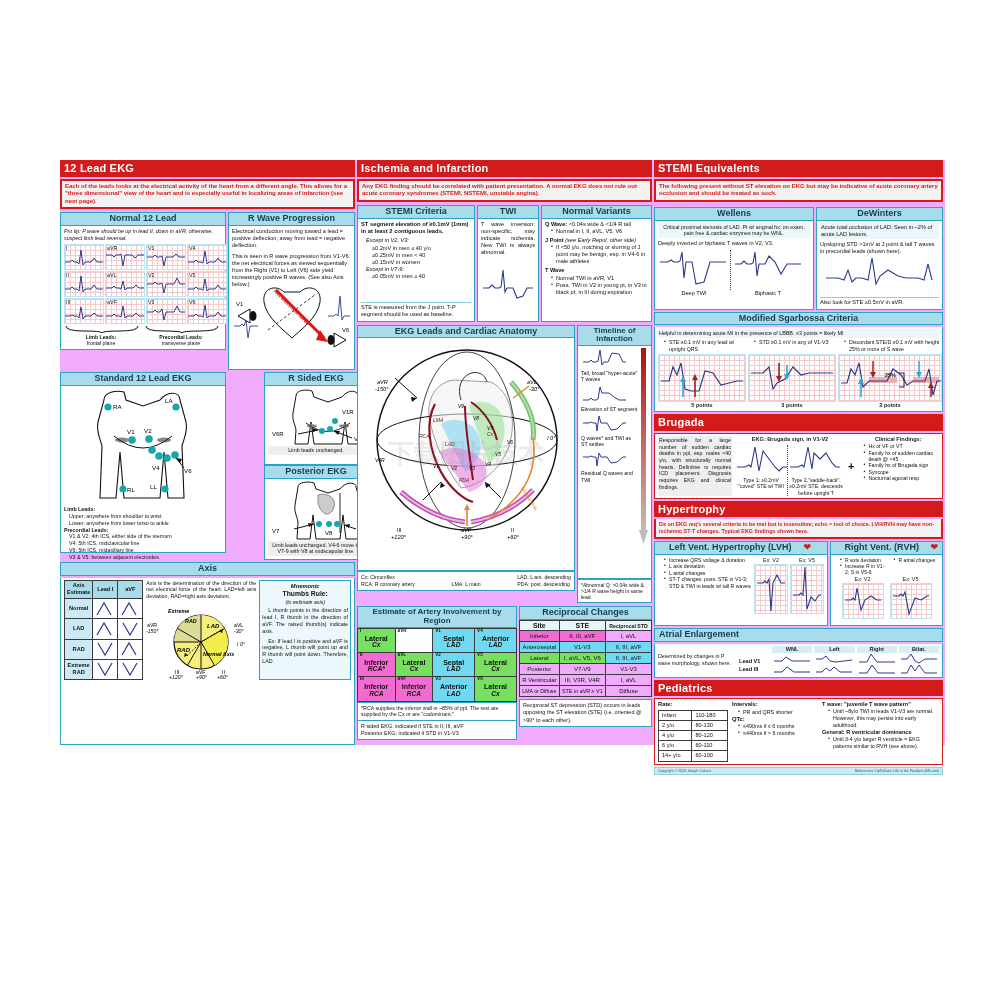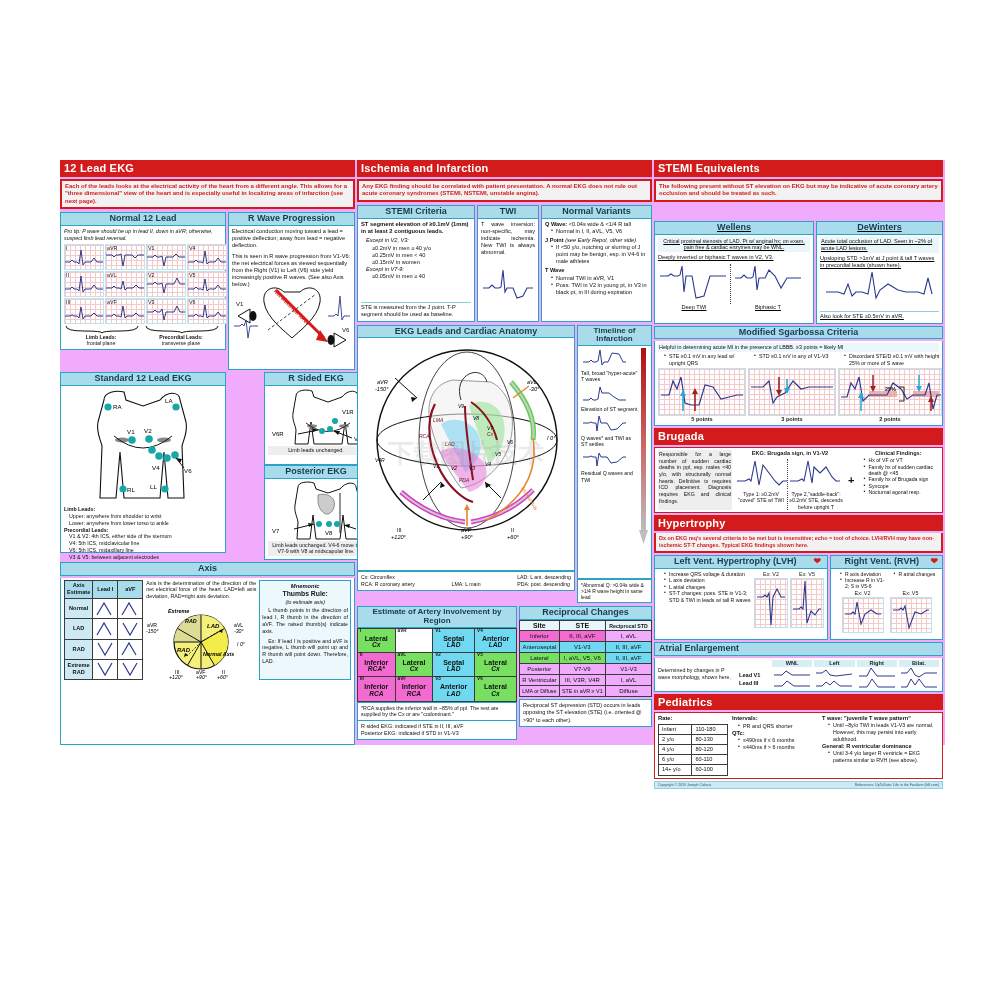--- a/index.html
+++ b/index.html
@@ -648,21 +648,21 @@
             </table>
           <div class="panel" style="font-size:5.5px;margin-top:2px;line-height:1.35;">Reciprocal ST depression (STD) occurs in leads opposing the ST elevation (STE) (i.e. oriented @ &gt;90° to each other).</div>
         </div>
       </div>
     </div>
 
     <div class="col colR">
       <div class="redbar">STEMI Equivalents</div>
       <div class="redbox">The following present without ST elevation on EKG but may be indicative of acute coronary artery occlusion and should be treated as such.</div>
 
-      <div class="row2" style="margin-top:17px;text-decoration:underline;">
+      <div class="row2" style="margin-top:3px;">
         <div style="width:160px;">
           <div class="bluebar">Wellens</div>
           <div class="panel" style="border-top:none;height:84px;position:relative;">
             <div style="background:#eaf6fa;padding:1px;text-align:center;font-size:5.3px;">Critical proximal stenosis of LAD. Pt w/ anginal hx; on exam, pain free &amp; cardiac enzymes may be WNL.</div>
             <div style="margin-top:2px;">Deeply inverted or biphasic T waves in V2, V3.</div>
             <div style="display:flex;align-items:flex-end;gap:2px;margin-top:1px;">
               <svg width="70" height="42" viewBox="0 0 70 42">
                 <polyline points="2,14 10,14 13,12 16,14 20,14 22,13 24,4 26,30 28,14 34,14 38,36 46,34 52,14 68,14" fill="none" stroke="#2b3a8f" stroke-width="1.1"></polyline>
               </svg>
               <div style="border-left:1.4px dotted #444;height:40px;"></div>
@@ -782,21 +782,21 @@
             </ul>
           </div>
         </div>
       </div>
 
       <div class="redbar">Hypertrophy</div>
       <div class="redbox2" style="font-size:5.4px;">Dx on EKG req's several criteria to be met but is insensitive; echo = tool of choice. LVH/RVH may have non-ischemic ST-T changes. Typical EKG findings shown here.</div>
 
       <div class="row2">
         <div style="width:174px;">
-          <div class="bluebar" style="display:flex;justify-content:space-between;align-items:center;padding-right:6px;">
+          <div class="bluebar" style="display:flex;justify-content:space-between;align-items:center;padding-right:16px;">
             <span style="flex:1;">Left Vent. Hypertrophy (LVH)</span>
             <span class="heart">❤</span>
           </div>
           <div class="panel" style="border-top:none;display:flex;gap:2px;height:66px;">
             <ul class="bullets" style="font-size:5.2px;width:96px;line-height:1.25;">
               <li>Increase QRS voltage &amp; duration</li>
               <li>L axis deviation</li>
               <li>L atrial changes</li>
               <li>ST-T changes:  poss. STE in V1-3; STD &amp; TWI in leads w/ tall R waves</li>
             </ul>

